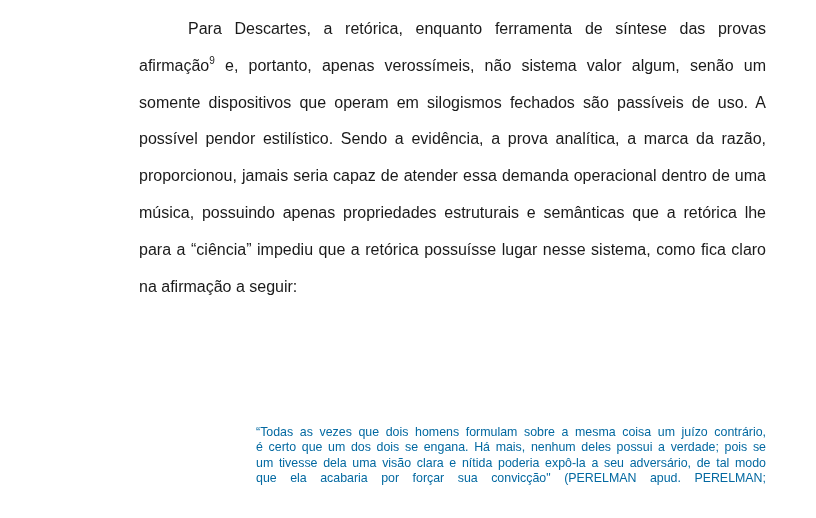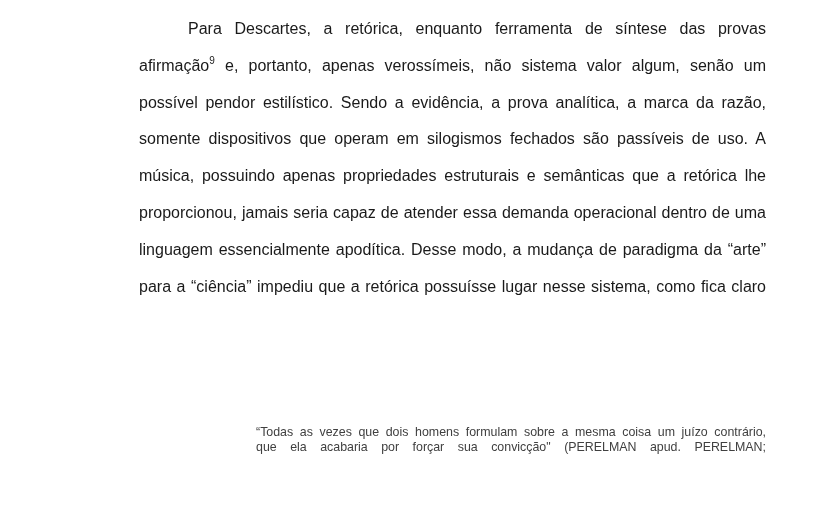--- a/index.html
+++ b/index.html
@@ -52,47 +52,49 @@
       vertical-align: 7px;
     }
     .block-quote {
       position: absolute;
       left: 228px;
       top: 425px;
       width: 510px;
       margin: 0;
       font-size: 12.4px;
       line-height: 15.4px;
-      color: #404040;
+      color: #0369a1;
     }
     .block-quote .line {
       display: block;
       white-space: nowrap;
       text-align: justify;
       text-align-last: justify;
       height: 15.4px;
     }
     .block-quote .line.last {
       text-align-last: left;
     }
   </style>
 </head>
 <body>
 
 <div class="page">
 
   <p class="body-paragraph">
     <span class="line first">Para Descartes, a retórica, enquanto ferramenta de síntese das provas</span>
     <span class="line"><span>afirmação</span><sup>9</sup><span> e, portanto, apenas verossímeis, não sistema valor algum, senão um</span></span>
+    <span class="line">somente dispositivos que operam em silogismos fechados são passíveis de uso. A</span>
     <span class="line">possível pendor estilístico. Sendo a evidência, a prova analítica, a marca da razão,</span>
-    <span class="line">somente dispositivos que operam em silogismos fechados são passíveis de uso. A</span>
+    <span class="line">proporcionou, jamais seria capaz de atender essa demanda operacional dentro de uma</span>
     <span class="line">música, possuindo apenas propriedades estruturais e semânticas que a retórica lhe</span>
-    <span class="line">proporcionou, jamais seria capaz de atender essa demanda operacional dentro de uma</span>
-    <span class="line">linguagem essencialmente apodítica. Desse modo, a mudança de paradigma da “arte”</span>
     <span class="line">para a “ciência” impediu que a retórica possuísse lugar nesse sistema, como fica claro</span>
+    <span class="line last">na afirmação a seguir:</span>
   </p>
 
   <blockquote class="block-quote">
     <span class="line">“Todas as vezes que dois homens formulam sobre a mesma coisa um juízo contrário,</span>
+    <span class="line">é certo que um dos dois se engana. Há mais, nenhum deles possui a verdade; pois se</span>
+    <span class="line">um tivesse dela uma visão clara e nítida poderia expô-la a seu adversário, de tal modo</span>
     <span class="line">que ela acabaria por forçar sua convicção" (PERELMAN apud. PERELMAN;</span>
   </blockquote>
 
 </div>
 
 </body></html>

